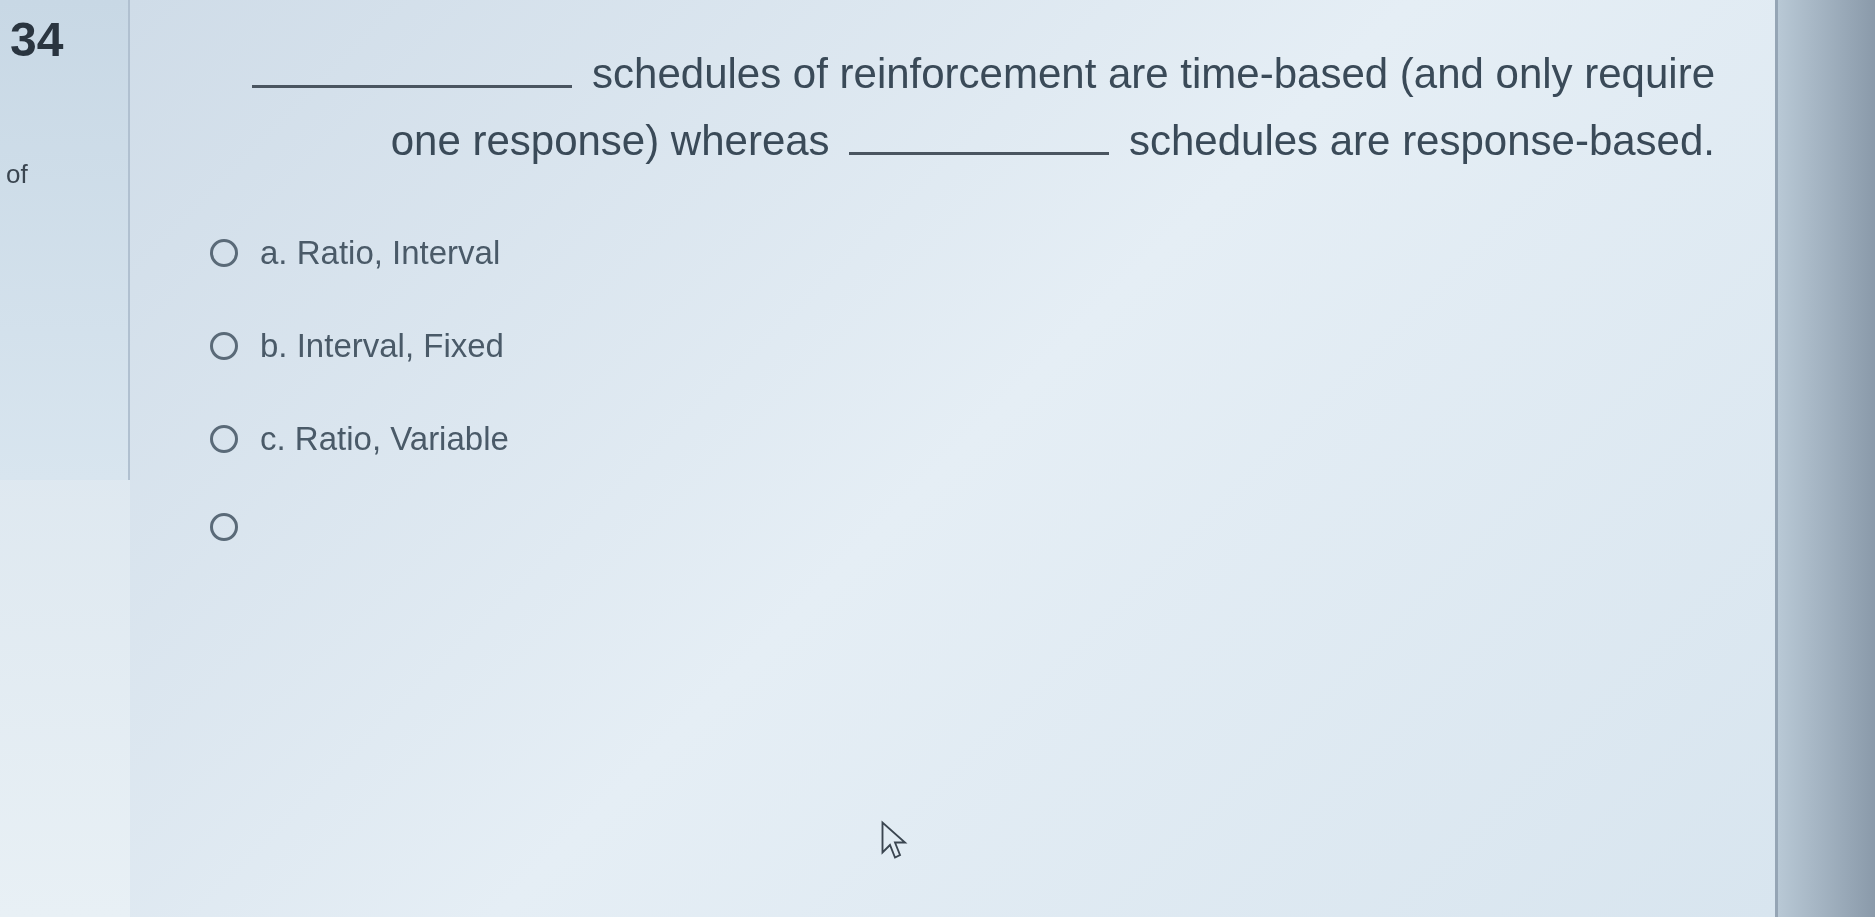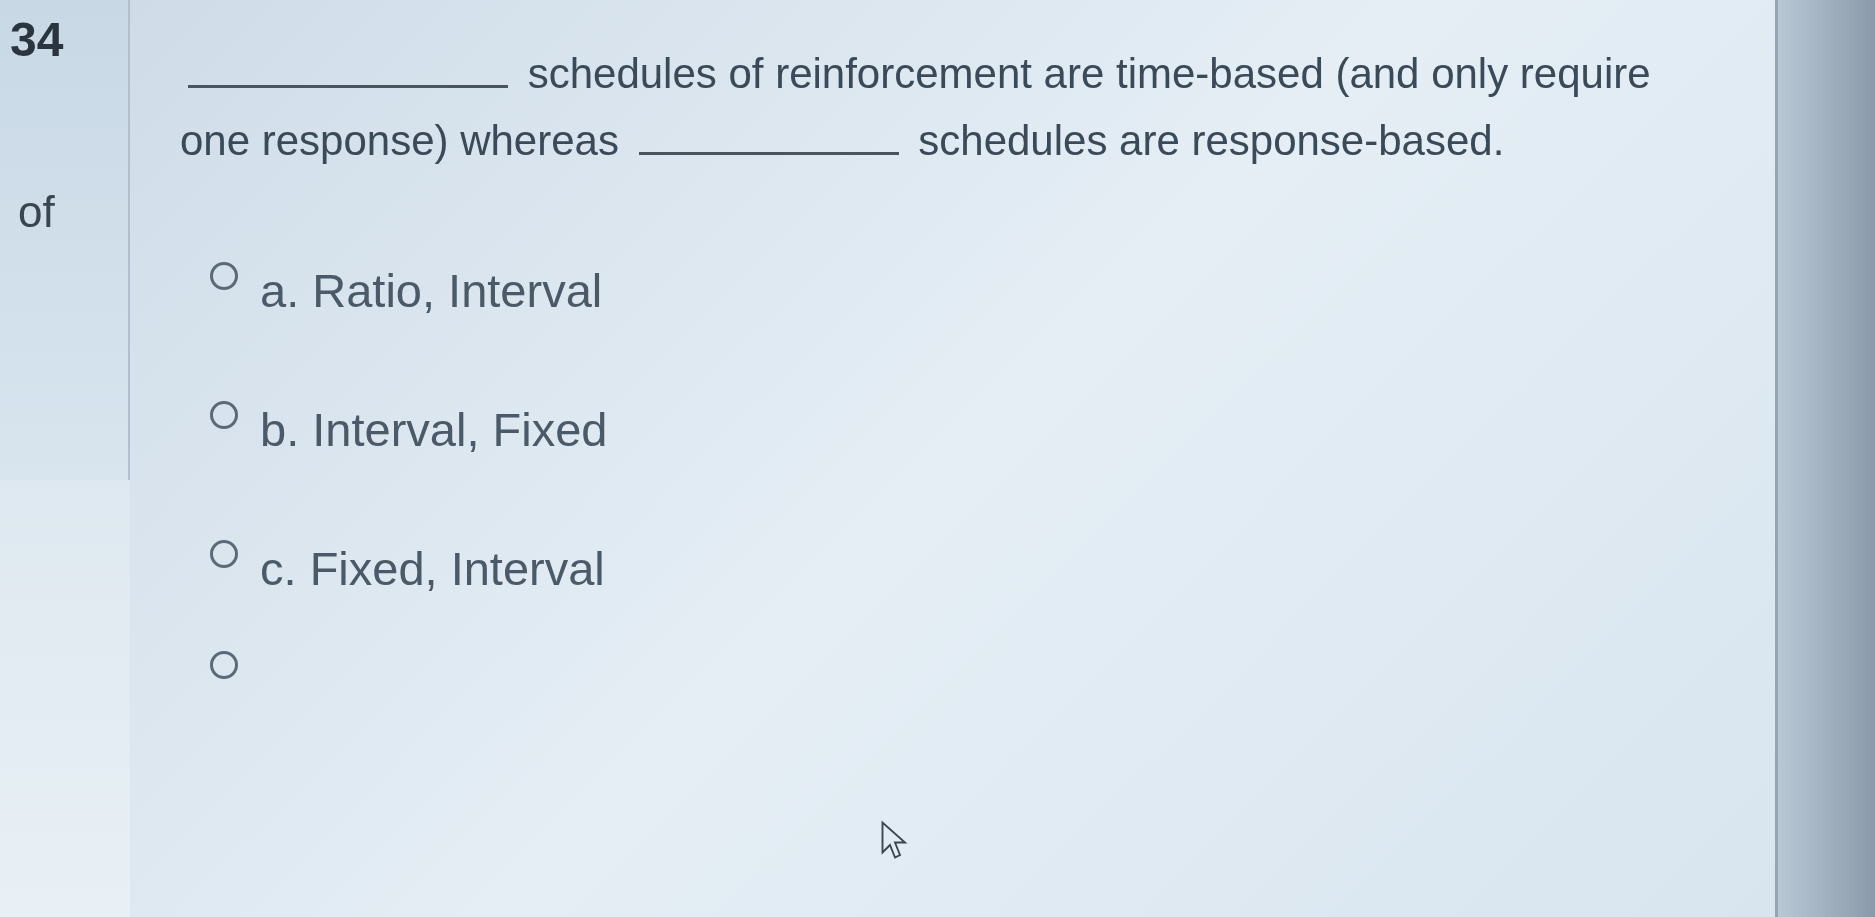--- a/index.html
+++ b/index.html
@@ -23,29 +23,30 @@
       border-right: 2px solid #b0c0d0;
       height: 480px;
     }
     .question-num {
       font-size: 48px;
       font-weight: bold;
       color: #2a3540;
       padding: 12px 10px;
     }
     .sidebar-label {
-      font-size: 44px;
+      font-size: 26px;
       color: #3a4550;
-      padding: 0 18px;
-      margin-top: 108px;
+      padding: 0 6px;
+      margin-top: 80px;
     }
     .main-content {
       flex: 1;
       padding: 40px 60px 52px 50px;
       background: linear-gradient(135deg, #cfdce8 0%, #e5eef5 50%, #d8e5ef 100%);
+      text-align: right;
     }
     .question-text {
       font-size: 42px;
       color: #3a4a58;
       line-height: 1.6;
       margin-bottom: 60px;
     }
     .blank {
       display: inline-block;
       border-bottom: 3px solid #4a5560;
@@ -70,23 +71,22 @@
     .radio {
       width: 28px;
       height: 28px;
       border: 3px solid #5a6a78;
       border-radius: 50%;
       margin-right: 22px;
       flex-shrink: 0;
       background: transparent;
     }
     .option-text {
-      font-size: 47px;
+      font-size: 33px;
       color: #4a5a68;
-      margin-top: 29px;
     }
     .right-edge {
       width: 100px;
       background: linear-gradient(to right, #b8c8d5, #8a9aaa);
       border-left: 3px solid #95a5b5;
     }
     .cursor {
       position: absolute;
       left: 880px;
       top: 820px;
@@ -120,21 +120,21 @@
     </div>
     <div class="option">
       <div class="radio"></div>
       <span class="option-text">
         <span>b.</span> <span>Interval, Fixed</span>
       </span>
     </div>
     <div class="option">
       <div class="radio"></div>
       <span class="option-text">
-        <span>c.</span> <span>Fixed, Interval</span>
+        <span>c.</span> <span>Ratio, Variable</span>
       </span>
     </div>
     <div class="option">
       <div class="radio"></div>
     </div>
   </div>
 </div>
 
 <div class="right-edge"></div>
 

